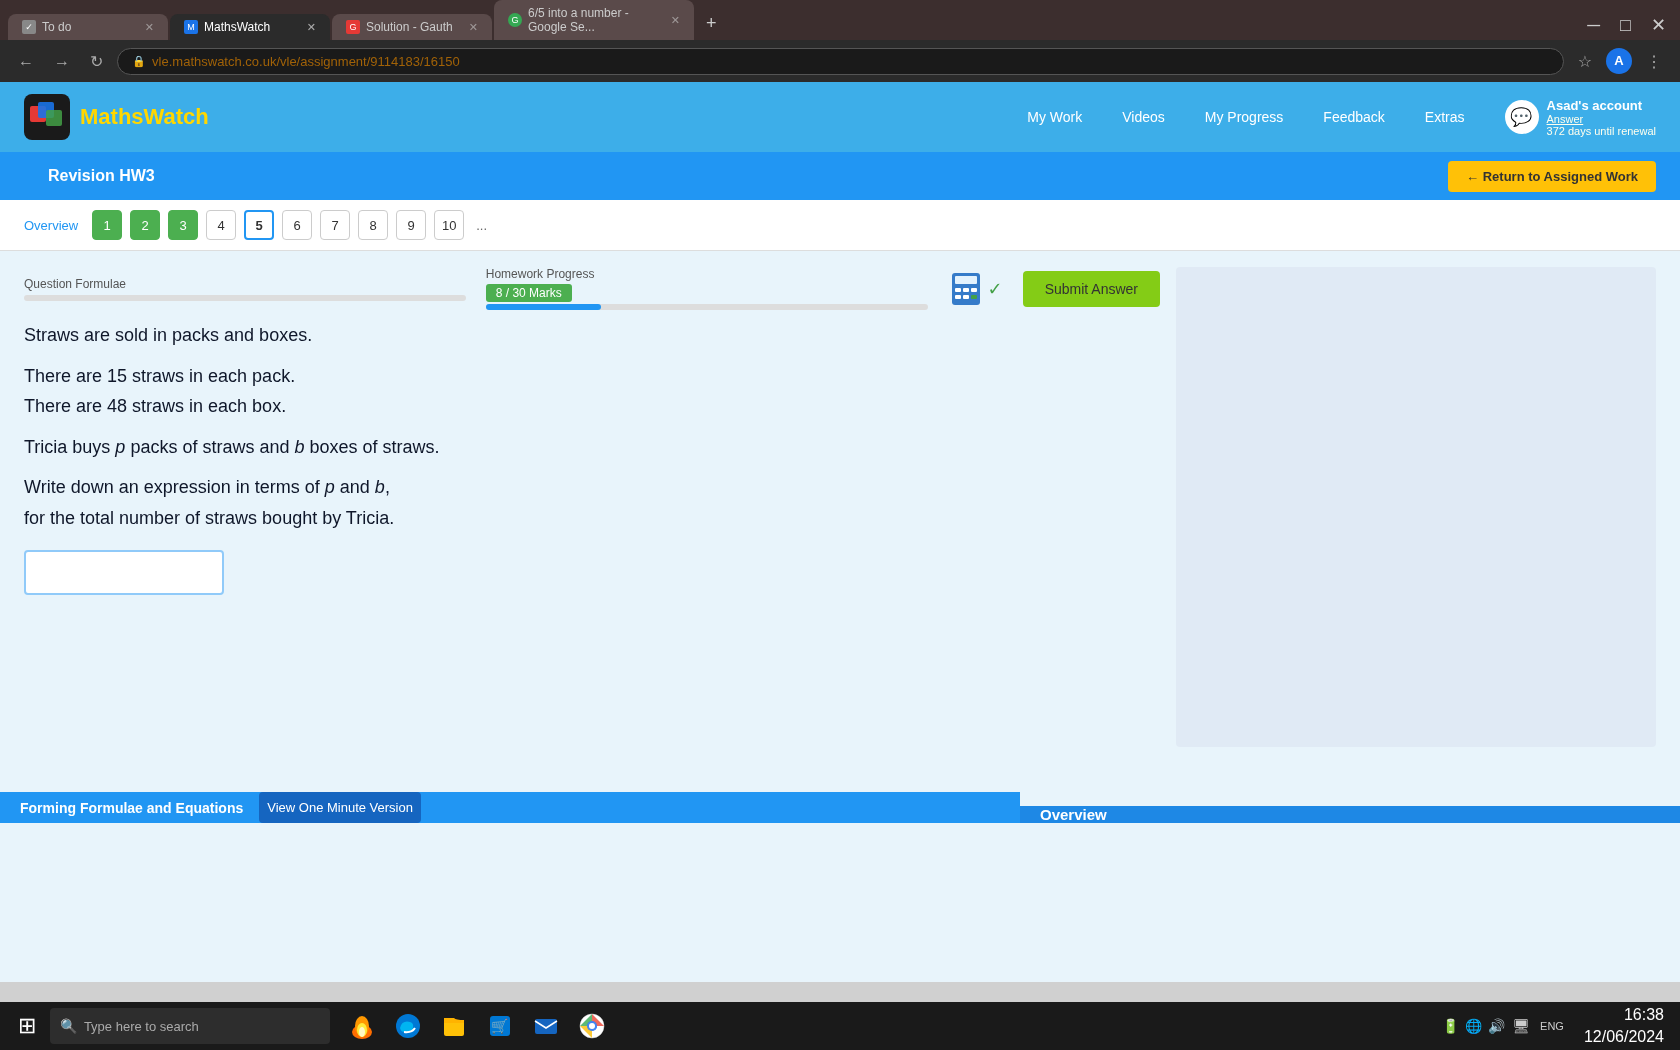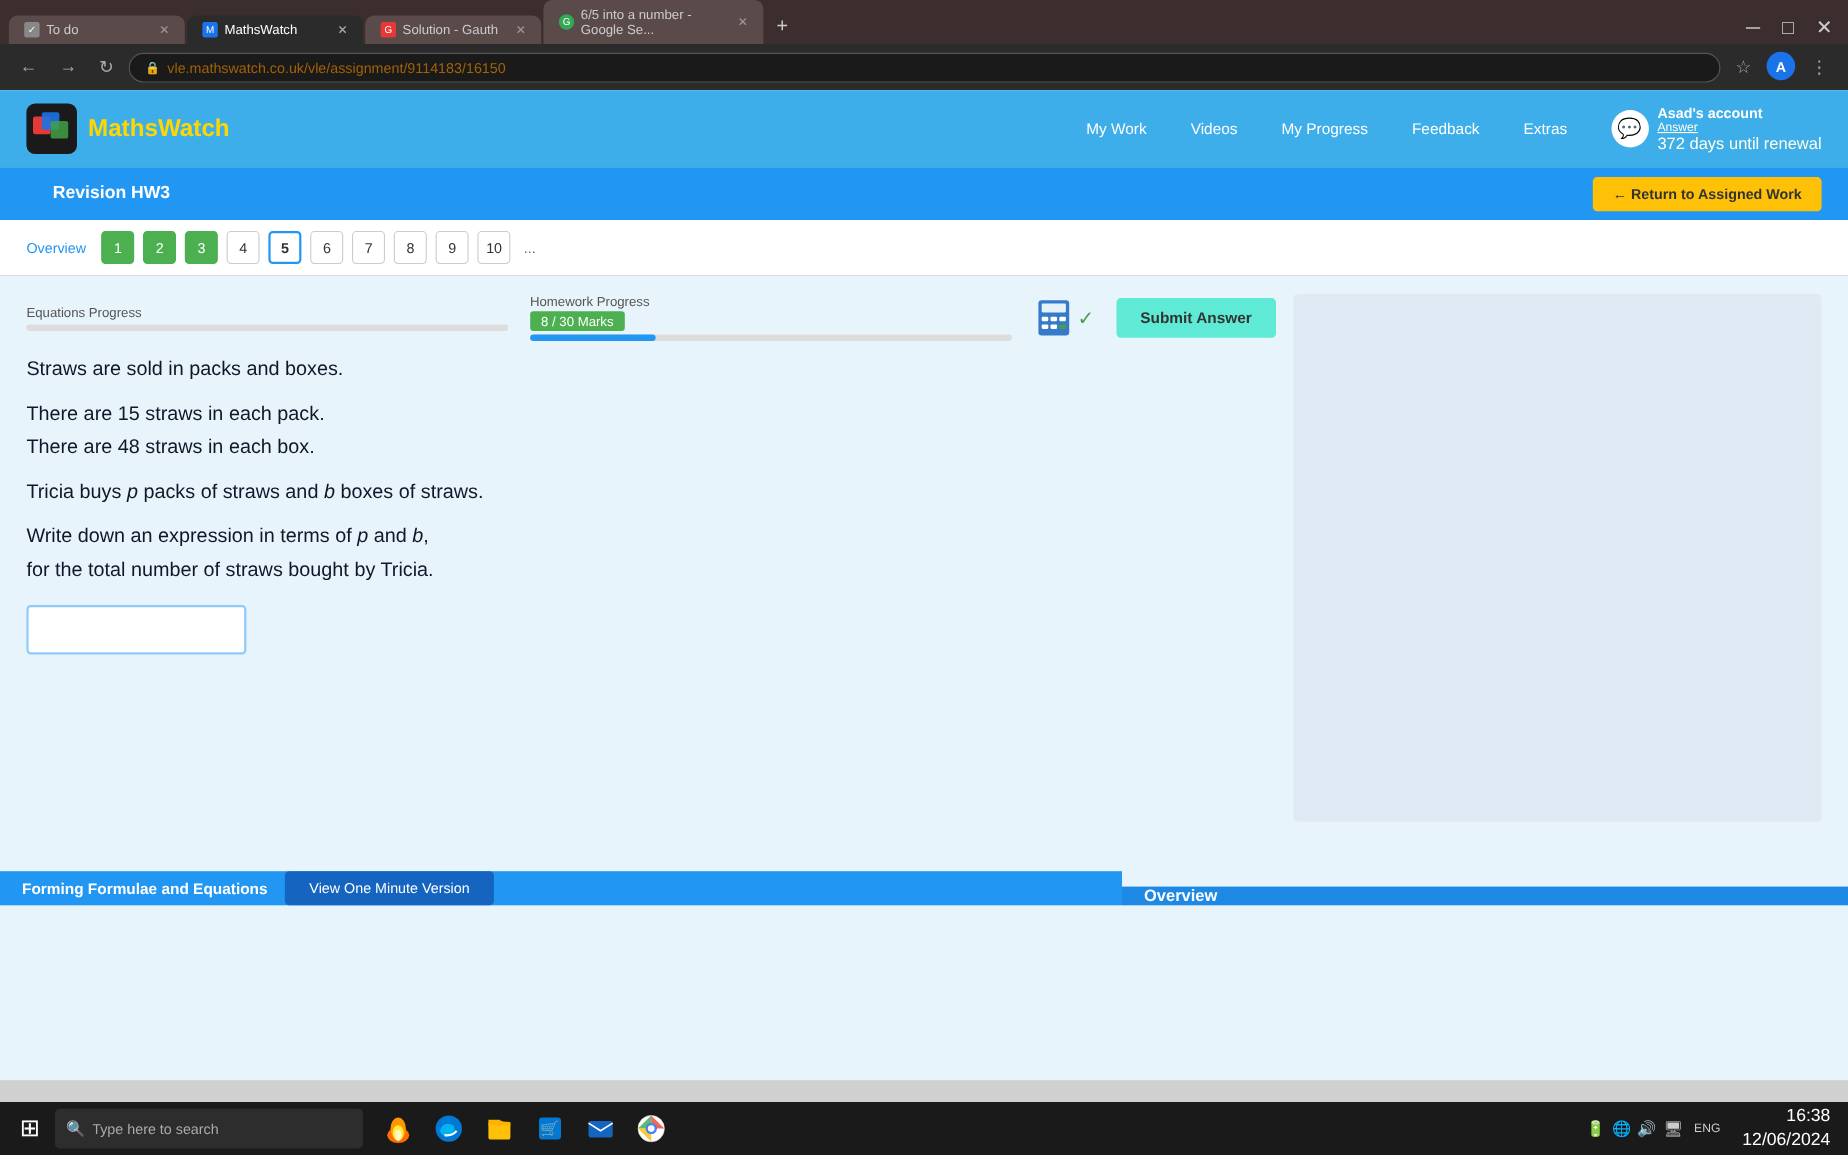--- a/index.html
+++ b/index.html
@@ -34,56 +34,56 @@
     .mw-logo-icon { width: 46px; height: 46px; background: #1a1a1a; border-radius: 8px; display: flex; align-items: center; justify-content: center; }
     .mw-logo-text { font-size: 22px; font-weight: bold; color: #fff; }
     .mw-logo-text span { color: #ffd700; }
     .mw-nav { margin-left: auto; display: flex; align-items: center; gap: 40px; }
     .mw-nav-link { color: #fff; text-decoration: none; font-size: 14px; cursor: pointer; }
     .mw-account { display: flex; align-items: center; gap: 8px; color: #fff; }
     .mw-account-icon { width: 34px; height: 34px; border-radius: 50%; background: #fff; display: flex; align-items: center; justify-content: center; color: #3daee9; font-size: 18px; }
     .mw-account-info { font-size: 13px; }
     .mw-account-info .name { font-weight: bold; }
     .mw-account-info .logout { color: #ffe; font-size: 11px; cursor: pointer; text-decoration: underline; }
-    .mw-account-info .renewal { color: #ffe; font-size: 15px; }
+    .mw-account-info .renewal { color: #ffe; font-size: 11px; }
 
     
     .mw-assignment-bar { background: #2196f3; display: flex; align-items: center; justify-content: space-between; padding: 0 24px; height: 48px; }
     .mw-assignment-title { color: #fff; font-size: 16px; font-weight: bold; margin-left: 24px; }
     .btn-return { background: #ffc107; color: #333; border: none; padding: 8px 18px; border-radius: 4px; font-size: 13px; font-weight: bold; cursor: pointer; display: flex; align-items: center; gap: 6px; }
 
     
     .mw-question-nav { background: #fff; display: flex; align-items: center; padding: 10px 24px; gap: 8px; border-bottom: 1px solid #ddd; }
     .mw-overview-link { color: #2196f3; font-size: 13px; cursor: pointer; text-decoration: none; margin-right: 6px; }
     .mw-q-btn { width: 30px; height: 30px; border-radius: 4px; border: 1px solid #ccc; background: #fff; font-size: 13px; cursor: pointer; display: flex; align-items: center; justify-content: center; color: #333; }
     .mw-q-btn.green { background: #4caf50; color: #fff; border-color: #4caf50; }
     .mw-q-btn.active { border: 2px solid #2196f3; font-weight: bold; }
     .mw-q-more { font-size: 13px; color: #666; margin-left: 4px; }
 
     
     .mw-content { display: flex; padding: 16px 24px; gap: 16px; }
     .mw-left { flex: 1; }
     .mw-right { width: 480px; background: #e0eaf5; border-radius: 4px; min-height: 480px; }
 
     
-    .btn-submit { background: #5eead4; color: #333; border: none; padding: 10px 22px; border-radius: 4px; font-size: 14px; font-weight: bold; cursor: pointer; margin-left: auto; display: block; }
+    .btn-submit { background: #84cc16; color: #333; border: none; padding: 10px 22px; border-radius: 4px; font-size: 14px; font-weight: normal; cursor: pointer; margin-left: auto; display: block; }
 
     
     .mw-question-text { font-size: 18px; color: #0f172a; line-height: 1.7; margin-bottom: 16px; }
     .mw-question-text p { margin-bottom: 10px; }
     .mw-question-text em { font-style: italic; }
 
     
     .mw-answer-box { border: 2px solid #90caf9; border-radius: 4px; background: #fff; padding: 8px; width: 200px; min-height: 45px; display: block; font-size: 14px; outline: none; }
 
     
     .mw-bottom { display: flex; height: 60px; align-items: flex-end; }
     .mw-bottom-left { flex: 1; background: #2196f3; display: flex; align-items: center; padding: 0 20px; gap: 16px; }
     .mw-bottom-title { color: #fff; font-size: 14px; font-weight: bold; }
-    .btn-one-minute { background: #1565c0; color: #fff; border: none; padding: 8px 22px; border-radius: 4px; font-size: 13px; cursor: pointer; }
+    .btn-one-minute { background: #1565c0; color: #fff; border: none; padding: 8px 8px; border-radius: 4px; font-size: 13px; cursor: pointer; }
     .mw-bottom-right { width: 660px; background: #1e88e5; display: flex; align-items: center; padding: 0 20px; }
     .mw-bottom-overview { color: #fff; font-size: 15px; font-weight: bold; }
 
     
     .taskbar { position: fixed; bottom: 0; left: 0; width: 1680px; height: 48px; background: #1a1a1a; display: flex; align-items: center; padding: 0 8px; gap: 4px; z-index: 999; }
     .taskbar-start { background: transparent; border: none; color: #fff; font-size: 22px; padding: 4px 10px; cursor: pointer; }
     .taskbar-search { display: flex; align-items: center; background: #2d2d2d; border-radius: 4px; padding: 4px 10px; gap: 6px; min-width: 280px; height: 36px; }
     .taskbar-search input { background: transparent; border: none; color: #fff; font-size: 13px; outline: none; width: 220px; }
     .taskbar-search input::placeholder { color: #aaa; }
     .taskbar-search-icon { color: #aaa; font-size: 14px; }
@@ -197,21 +197,21 @@
     <button class="mw-q-btn">9</button>
     <button class="mw-q-btn">10</button>
     <span class="mw-q-more">...</span>
   </div>
 
   <div class="mw-content">
     <div class="mw-left">
 
       <div style="display:flex; align-items:center; gap:20px; margin-bottom:10px;">
         <div style="flex:1;">
-          <div style="font-size:12px;color:#555;margin-bottom:4px;">Equations Progress</div>
+          <div style="font-size:12px;color:#555;margin-bottom:4px;">Question Formulae</div>
           <div style="height:6px;background:#ddd;border-radius:3px;">
             <div style="height:100%;background:#bbb;border-radius:3px;width:0%;"></div>
           </div>
         </div>
         <div style="flex:1;">
           <div style="font-size:12px;color:#555;margin-bottom:2px;">Homework Progress</div>
           <div style="margin-bottom:3px;">
             <span style="background:#4caf50;color:#fff;font-size:12px;padding:2px 10px;border-radius:3px;">8 / 30 Marks</span>
           </div>
           <div style="height:6px;background:#ddd;border-radius:3px;">

